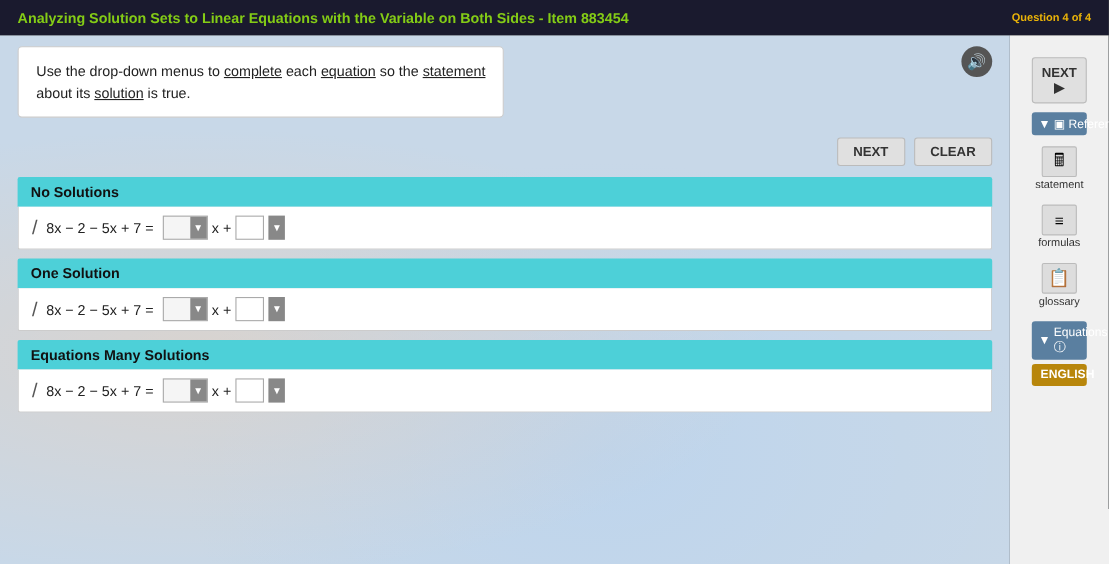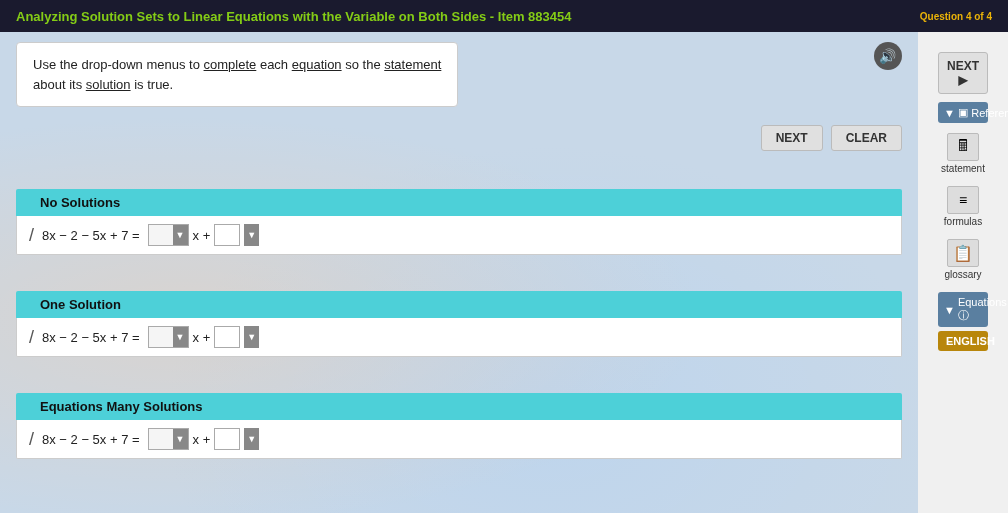--- a/index.html
+++ b/index.html
@@ -124,26 +124,25 @@
       color: #333;
     }
 
     
     .solution-section {
       margin-bottom: 8px;
     }
 
     .section-header {
       background: #4dd0d8;
-      padding: 6px 24px;
+      padding: 6px 12px;
       font-size: 13px;
       font-weight: bold;
       color: #111;
       border-radius: 2px 2px 0 0;
-      margin-top: 28px;
     }
 
     .section-body {
       background: white;
       padding: 8px 12px;
       border: 1px solid #ccc;
       border-top: none;
       border-radius: 0 0 2px 2px;
       display: flex;
       align-items: center;

